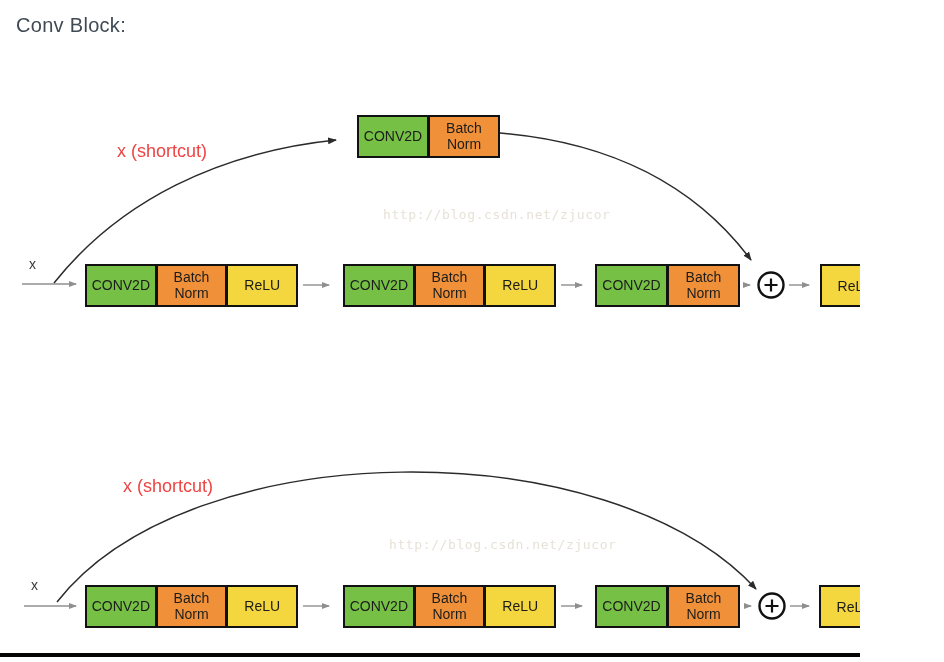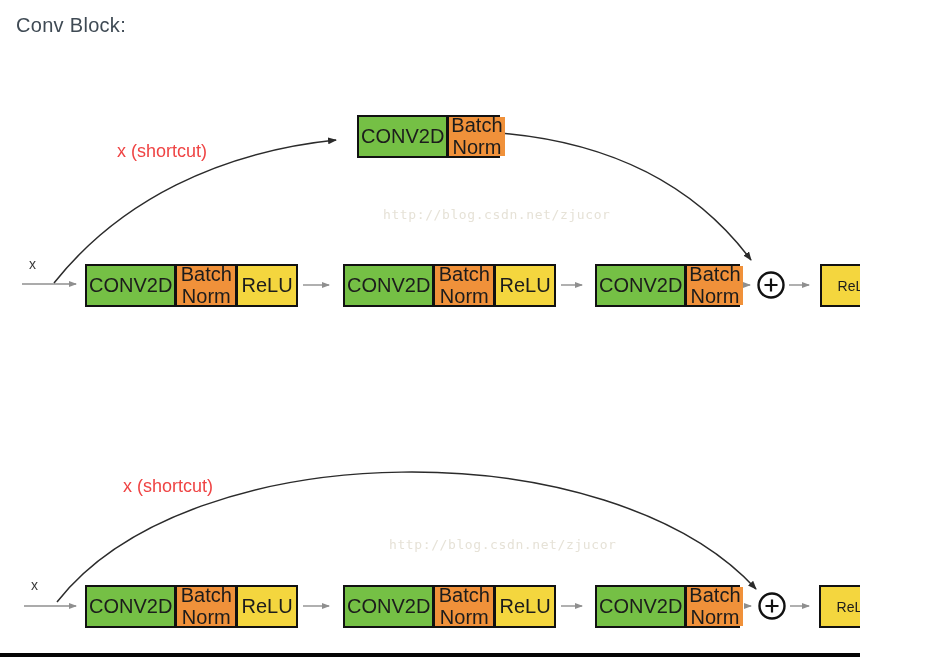--- a/index.html
+++ b/index.html
@@ -16,21 +16,21 @@
   .watermark{
     position:absolute;font-family:"DejaVu Sans Mono",monospace;font-size:13px;
     color:#e6e2d7;letter-spacing:.6px;white-space:nowrap;
   }
   .block{
     position:absolute;height:43px;box-sizing:border-box;display:flex;
     background:#111111;border:2px solid #111111;gap:3px;
   }
   .cell{
     flex:1;display:flex;align-items:center;justify-content:center;text-align:center;
-    font-size:20px;line-height:1.08;color:#1c1c1c;padding:0 2px;
+    font-size:14px;line-height:1.08;color:#1c1c1c;padding:0 2px;
   }
   .cell.conv{background:#75c045;}
   .cell.bn{background:#f0913a;}
   .cell.relu{background:#f4d63e;}
   .solo{
     position:absolute;height:43px;width:71px;box-sizing:border-box;
     background:#f4d63e;border:2px solid #111111;display:flex;align-items:center;
     justify-content:center;font-size:14px;color:#1c1c1c;
   }
   .bottom-bar{position:absolute;left:0;top:653px;width:944px;height:4px;background:#050505;}

